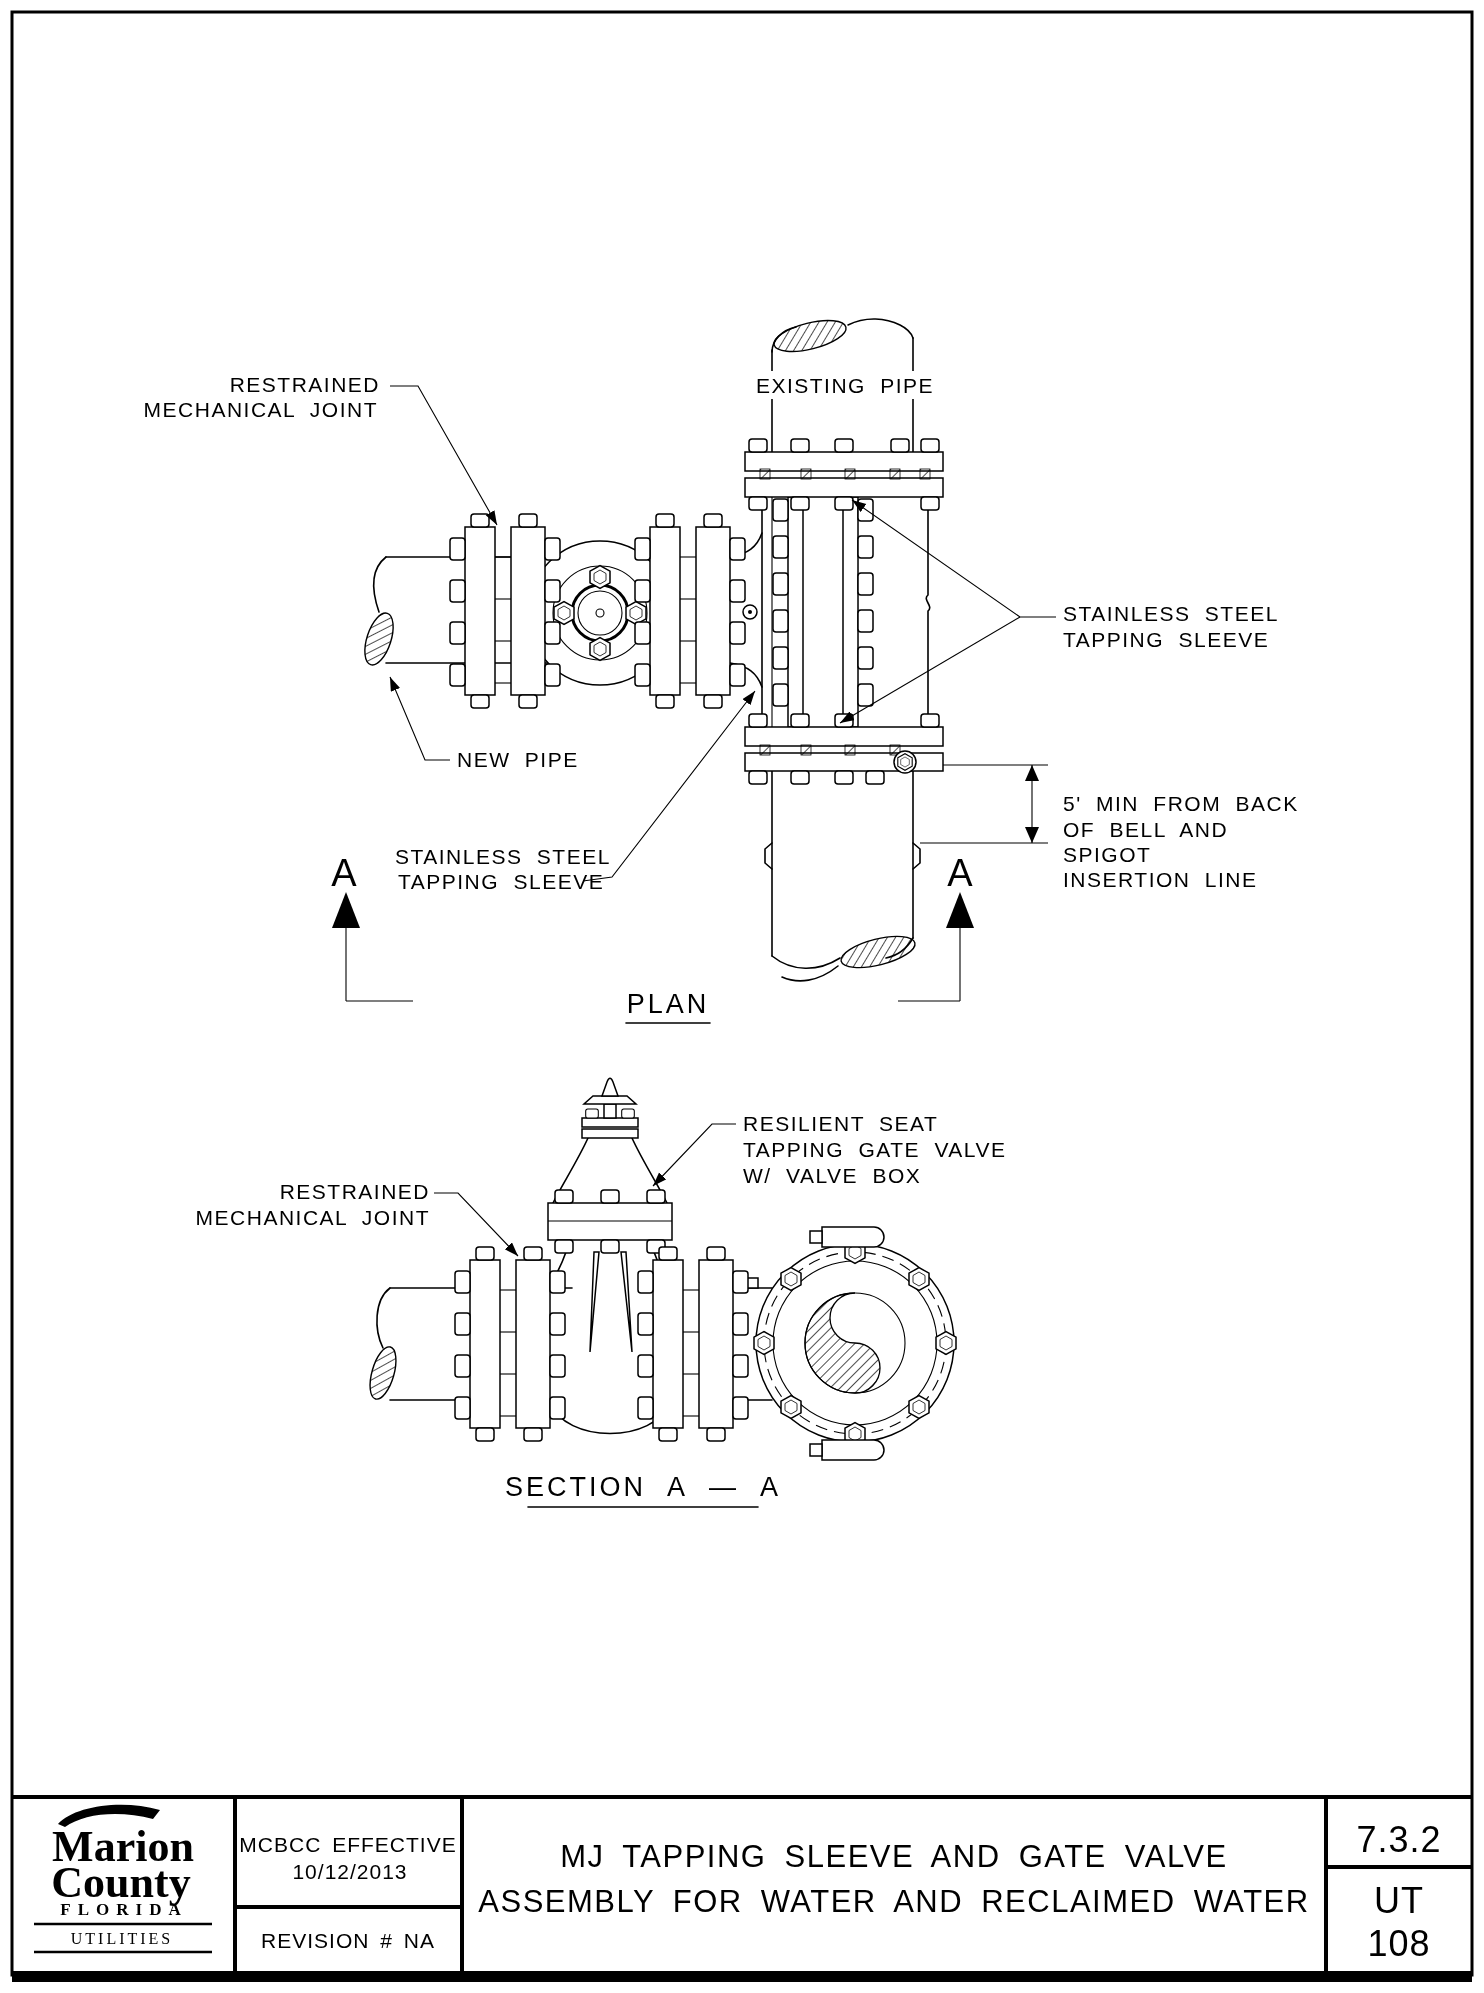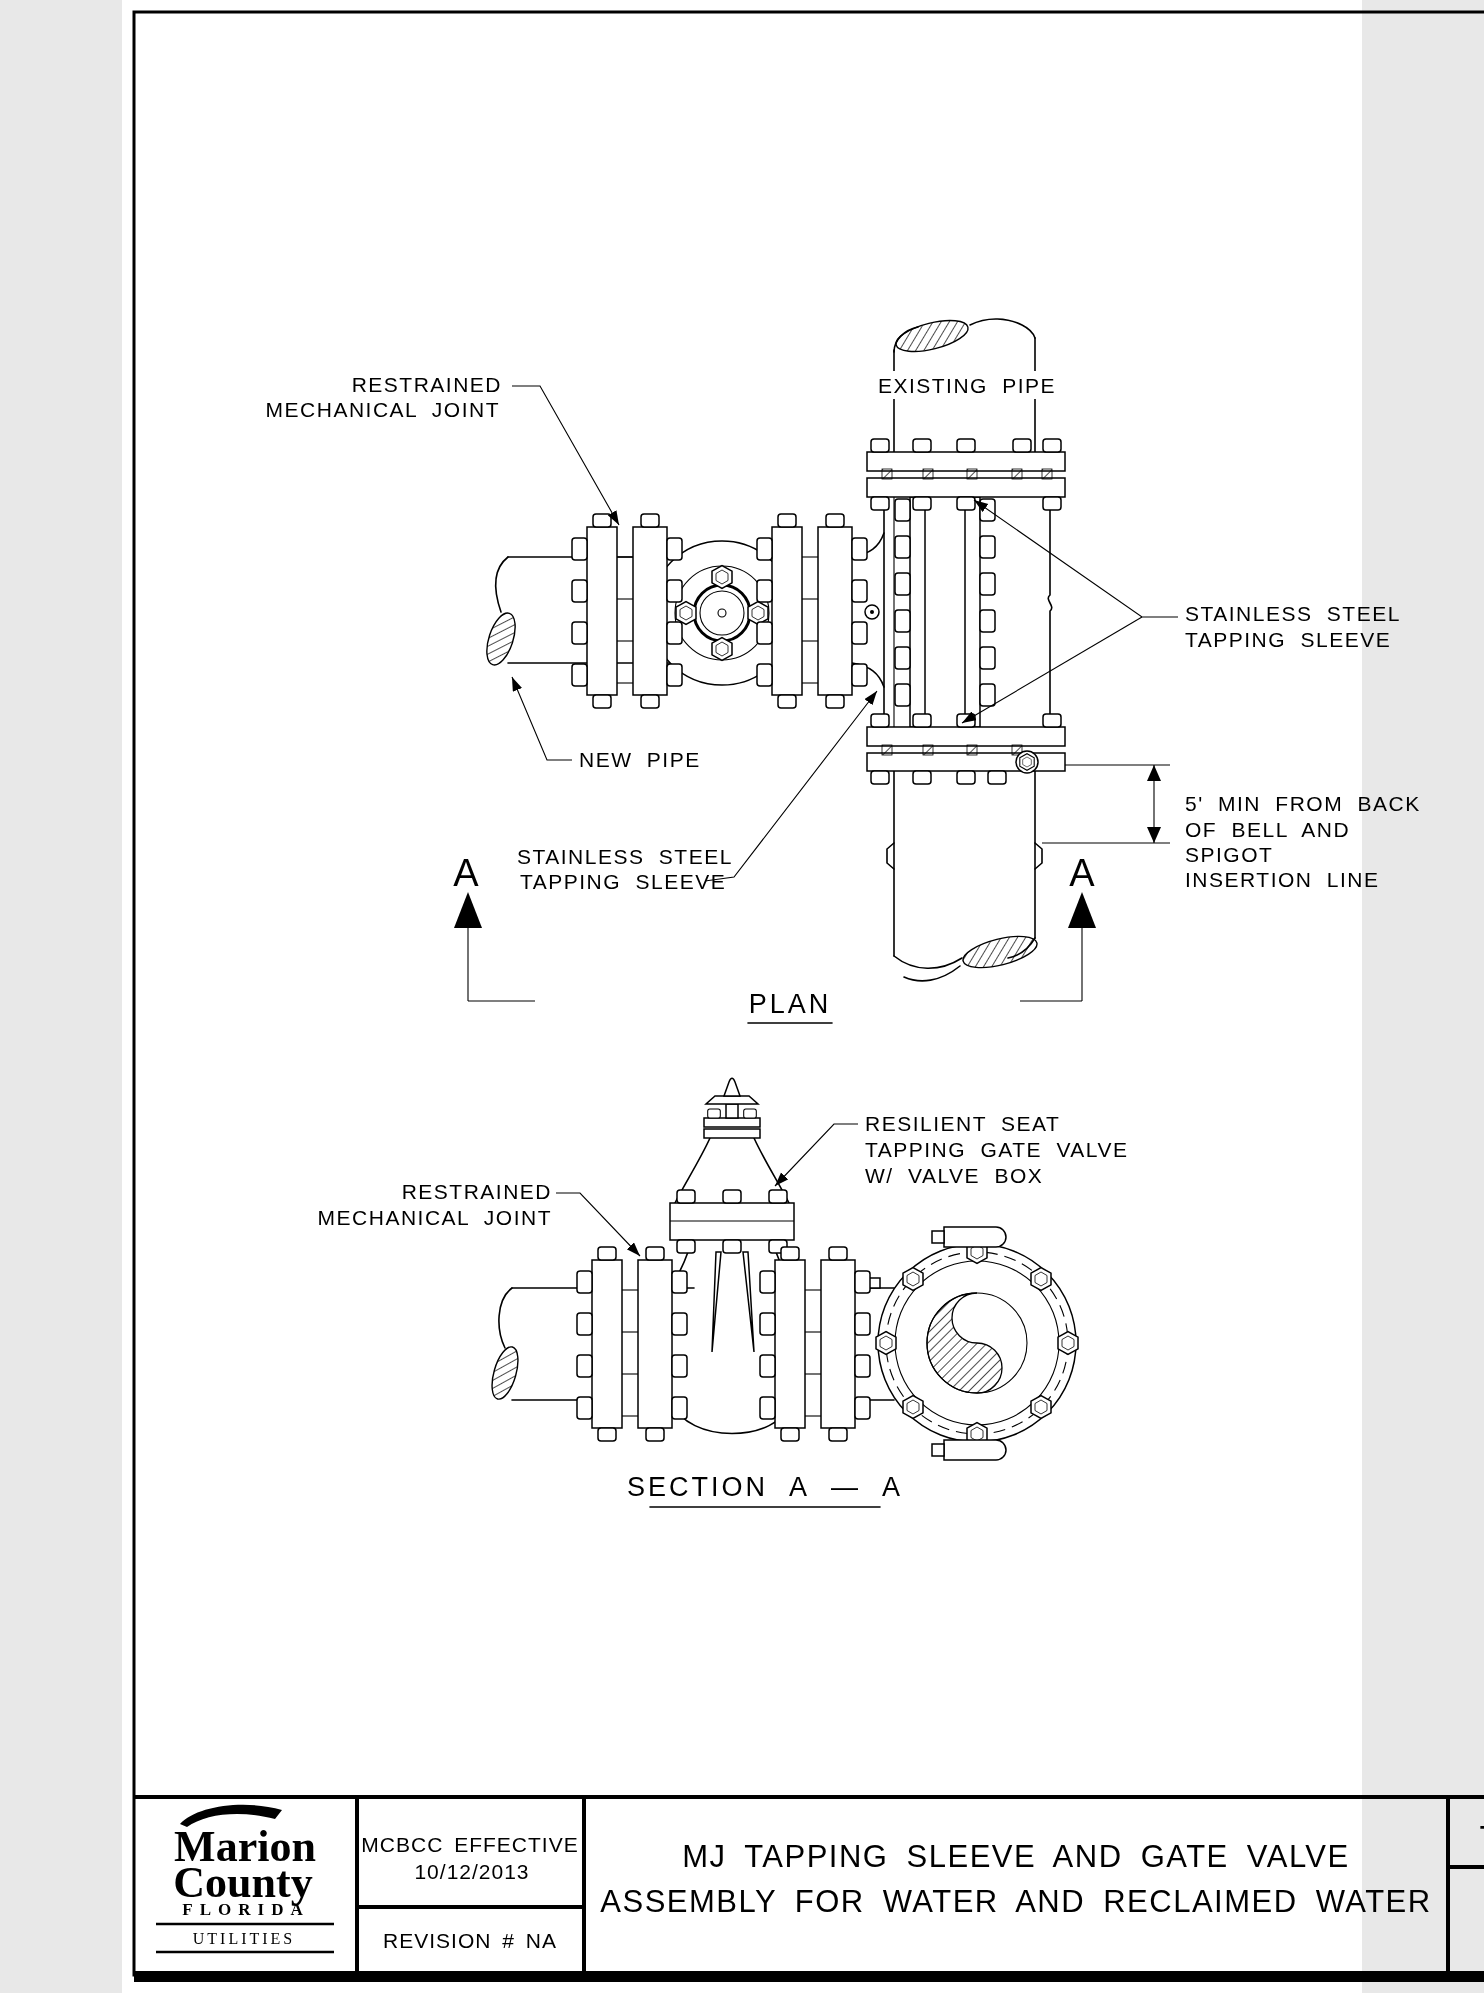--- a/index.html
+++ b/index.html
@@ -1,16 +1,16 @@
 <!DOCTYPE html>
 <html><head>
 <meta charset="utf-8">
 <style>
   html,body{margin:0;padding:0;background:#e8e8e8;}
-  .page{width:1240px;height:1993px;background:#ffffff;margin:0 auto;position:relative;}
+  .page{width:1484px;height:1993px;background:#ffffff;margin:0 auto;position:relative;}
   svg{display:block;}
   .ln{fill:none;stroke:#000;stroke-width:1.6;stroke-linecap:round;}
   .tn{fill:none;stroke:#000;stroke-width:1.1;}
   .wf{fill:#fff;stroke:#000;stroke-width:1.5;}
   .bk{fill:#000;stroke:none;}
   .dash{stroke-dasharray:12 7;}
   text{fill:#000;}
   .cad{font-family:"Liberation Sans",sans-serif;font-size:21px;letter-spacing:1.5px;word-spacing:7px;}
   .big{font-family:"Liberation Sans",sans-serif;font-size:27px;letter-spacing:3px;word-spacing:12px;}
   .amark{font-family:"Liberation Sans",sans-serif;font-size:38px;}

